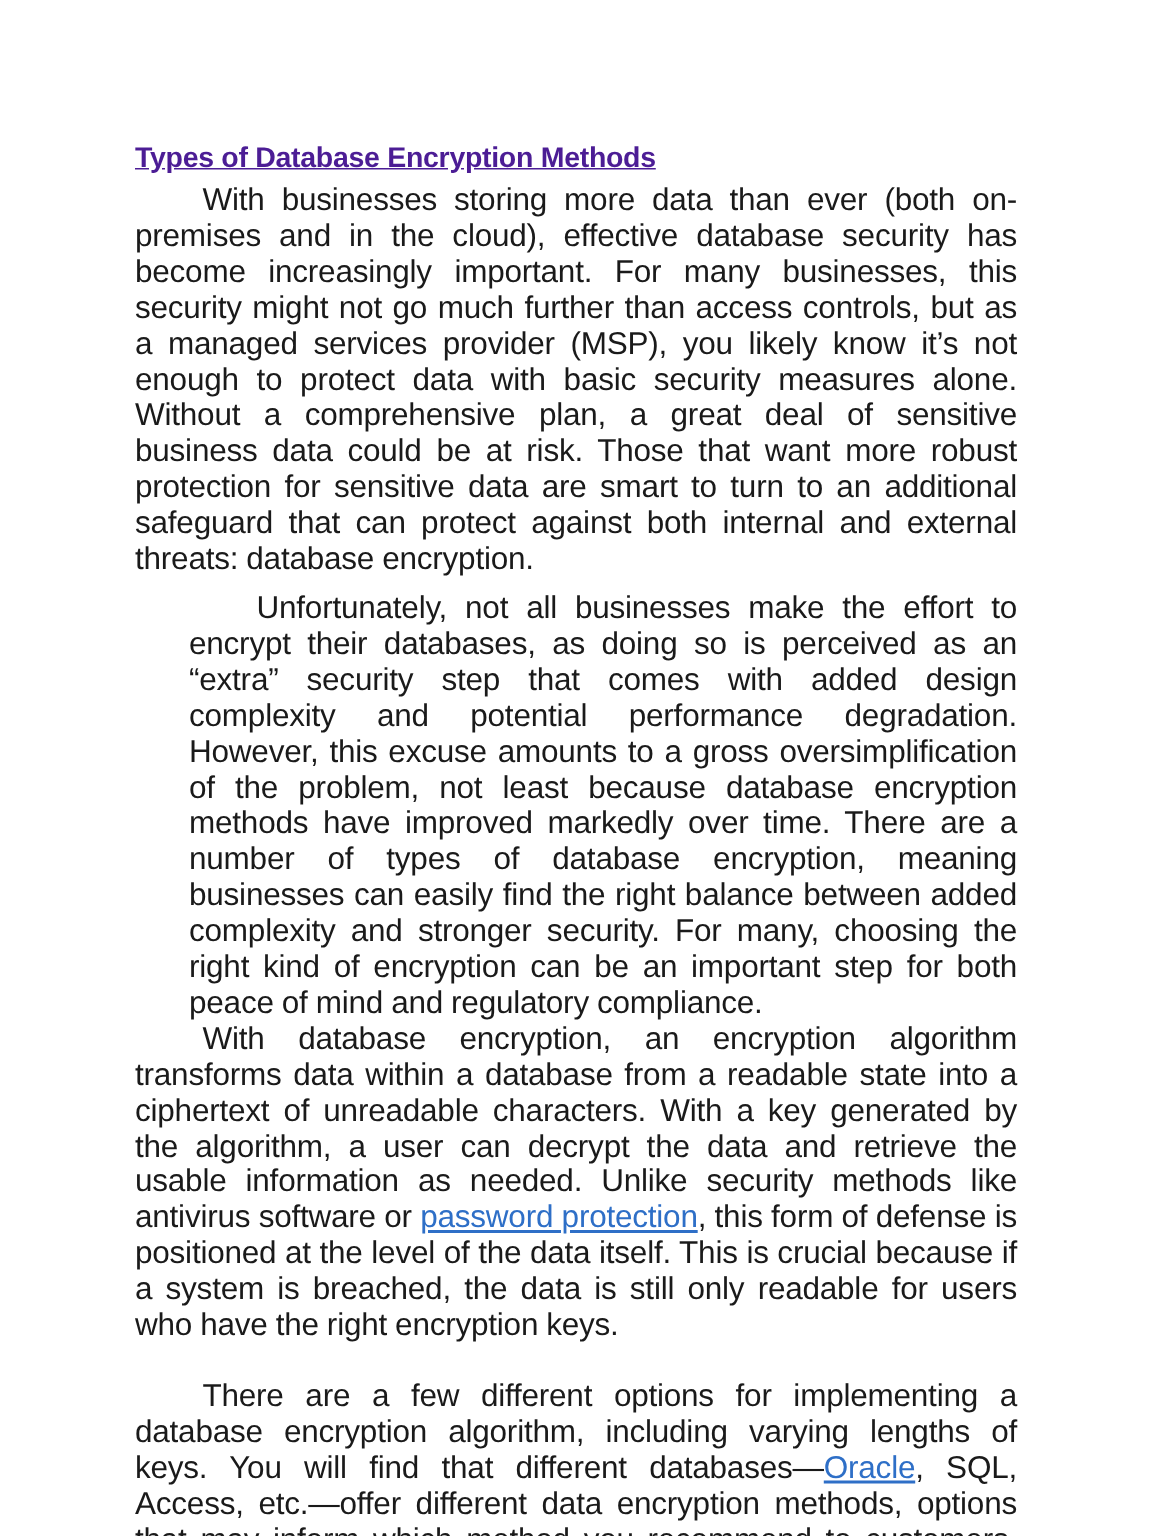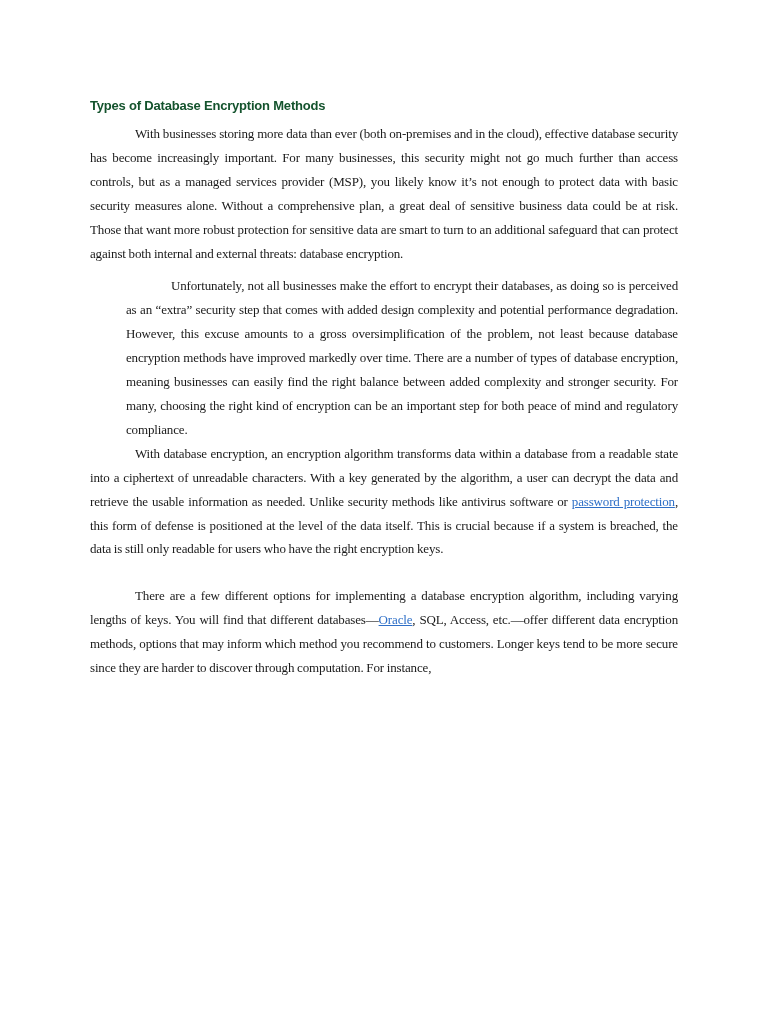--- a/index.html
+++ b/index.html
@@ -17,37 +17,37 @@
       position: absolute;
       left: 90px;
       top: 92px;
       width: 588px;
       font-family: "Liberation Sans", sans-serif;
       color: #1a1a1a;
     }
     h2 {
       font-family: "Liberation Sans", sans-serif;
       font-weight: bold;
-      font-size: 13px;
+      font-size: 19px;
       margin: 0;
       padding: 0;
       line-height: 28px;
-      color: #14532d;
+      color: #4c1d95;
       letter-spacing: -0.2px;
+      text-decoration: underline;
     }
     p {
       margin: 0;
       padding: 0;
-      font-size: 13px;
+      font-size: 21px;
       line-height: 23.9px;
       text-align: justify;
       text-indent: 45px;
       letter-spacing: -0.15px;
       word-spacing: -0.3px;
-      font-family: Liberation Serif, serif;
     }
     .h1-block { height: 30px; margin-bottom: 0px; }
     .p1 { margin-top: 0px; }
     .p2 { margin-top: 9px; margin-left: 36px; }
     .h2-block { margin-top: 45px; height: 30px; }
     .p3 { margin-top: 0px; }
     .p4 { margin-top: 23px; }
     a {
       color: #2e6fc7;
       text-decoration: underline;

